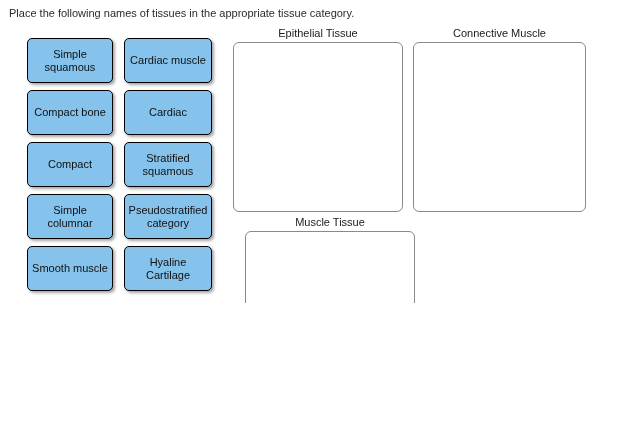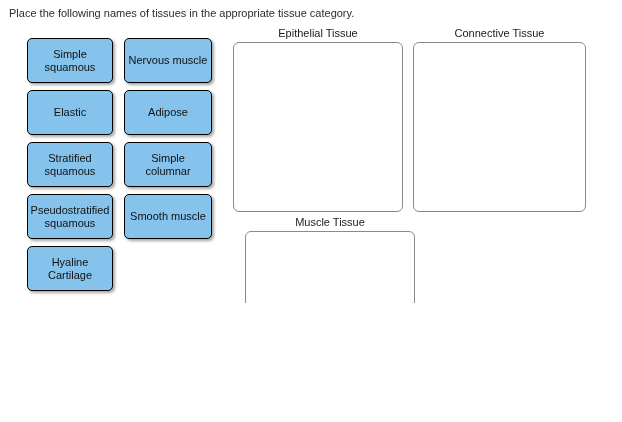--- a/index.html
+++ b/index.html
@@ -82,56 +82,59 @@
 <div class="page">
 
   <div class="instruction">Place the following names of tissues in the appropriate tissue category.</div>
 
   <div class="tile-bank">
     <div class="tile">
       <span class="tile-label">Simple
 squamous</span>
     </div>
     <div class="tile">
-      <span class="tile-label">Nervous muscle</span>
+      <span class="tile-label">Cardiac muscle</span>
     </div>
     <div class="tile">
-      <span class="tile-label">Elastic</span>
+      <span class="tile-label">Compact bone</span>
     </div>
     <div class="tile">
-      <span class="tile-label">Adipose</span>
+      <span class="tile-label">Cardiac</span>
+    </div>
+    <div class="tile">
+      <span class="tile-label">Compact</span>
     </div>
     <div class="tile">
       <span class="tile-label">Stratified
 squamous</span>
     </div>
     <div class="tile">
       <span class="tile-label">Simple
 columnar</span>
     </div>
     <div class="tile">
       <span class="tile-label">Pseudostratified
-squamous</span>
+category</span>
     </div>
     <div class="tile">
       <span class="tile-label">Smooth muscle</span>
     </div>
     <div class="tile">
       <span class="tile-label">Hyaline
 Cartilage</span>
     </div>
   </div>
 
   <div class="zone-group pos-epithelial">
     <div class="zone-title">Epithelial Tissue</div>
     <div class="zone-box"></div>
   </div>
 
   <div class="zone-group pos-connective">
-    <div class="zone-title">Connective Tissue</div>
+    <div class="zone-title">Connective Muscle</div>
     <div class="zone-box"></div>
   </div>
 
   <div class="zone-group pos-muscle">
     <div class="zone-title">Muscle Tissue</div>
     <div class="zone-box"></div>
   </div>
 
 
 </div>

